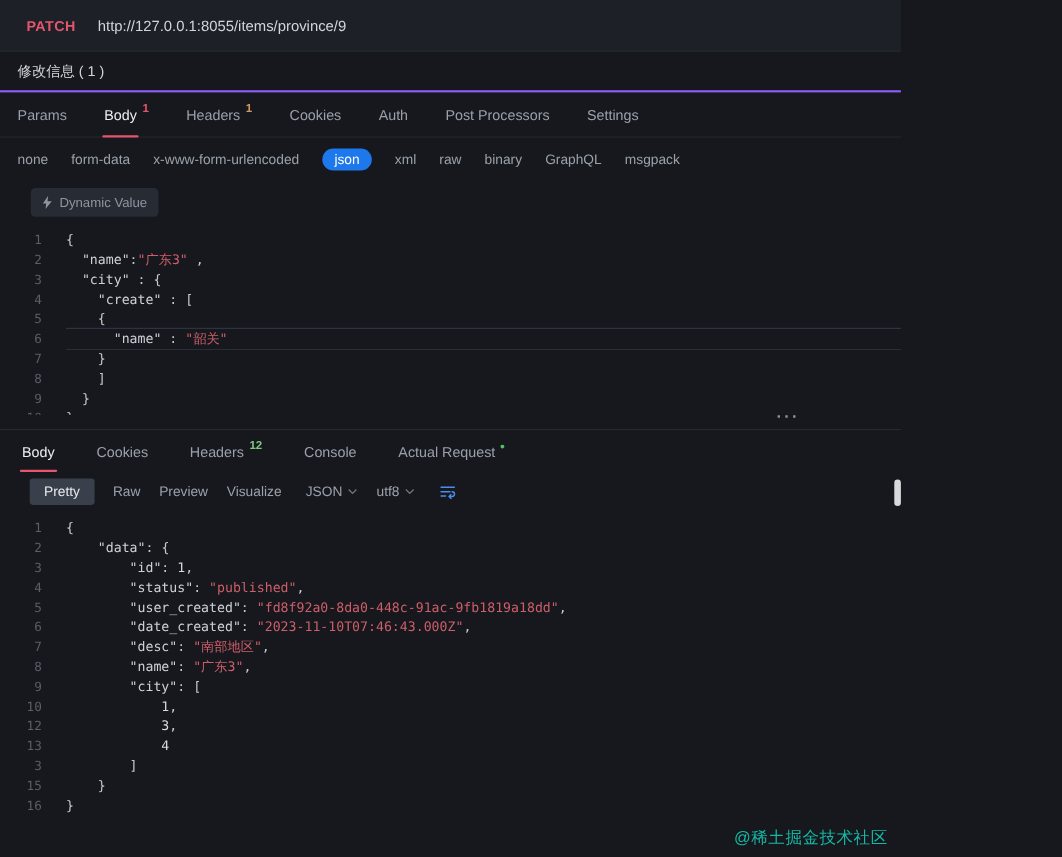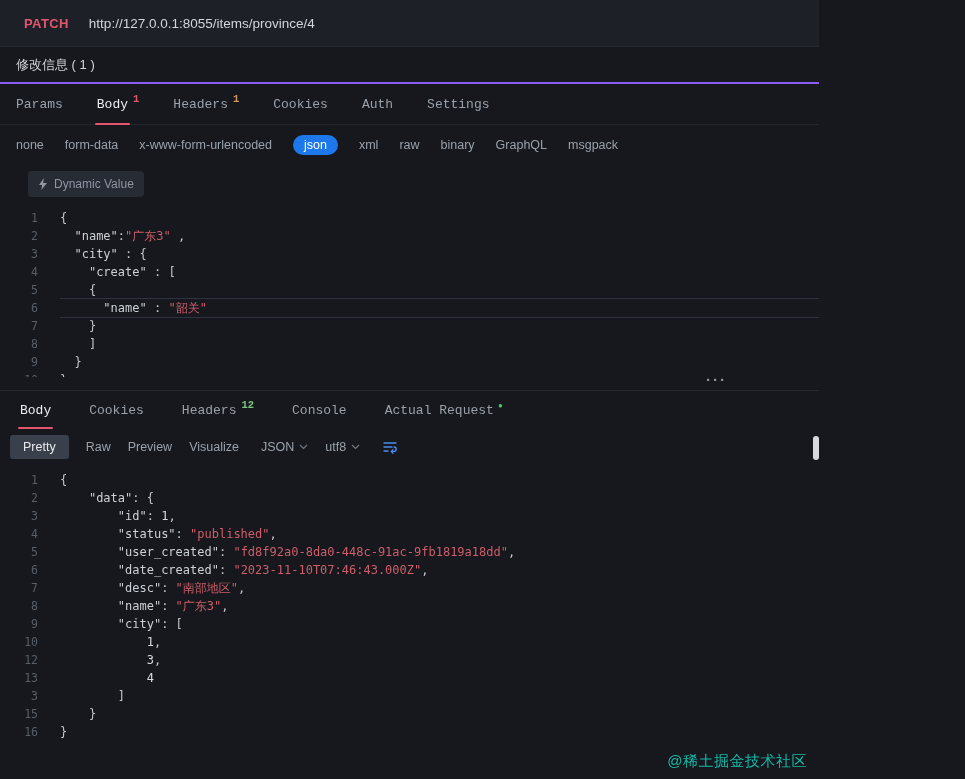--- a/index.html
+++ b/index.html
@@ -17,21 +17,21 @@
   .url { color: #d2d5da; font-size: 13.5px; }
 
   
   .title-row { height: 37px; flex: none; border-bottom: 2px solid #8b5cf6; display: flex; align-items: center; padding: 0 16px; }
   .doc-title { color: #d2d5da; font-size: 13px; }
 
   
   .tabs { display: flex; align-items: center; font-size: 13px; color: #9aa1ab; }
   .req-tabs { height: 41px; flex: none; border-bottom: 1px solid #22262d; padding: 0 16px; gap: 34px; }
   .resp-tabs { height: 38px; flex: none; padding: 0 20px; gap: 38px; }
-  .tab { display: flex; align-items: center; cursor: pointer; position: relative; height: 100%; font-family: Liberation Mono, monospace; }
+  .tab { display: flex; align-items: center; cursor: pointer; position: relative; height: 100%; }
   .tab .tlabel { position: relative; padding: 2px 0; }
   .tab.active { color: #eceef0; }
   .req-tabs .tab.active .tlabel::after { content: ""; position: absolute; left: -2px; right: -2px; bottom: -11px; height: 2px; background: #e5566d; border-radius: 1px; }
   .resp-tabs .tab.active .tlabel::after { content: ""; position: absolute; left: -2px; right: -2px; bottom: -9px; height: 2px; background: #e5566d; border-radius: 1px; }
   .badge { font-size: 10.5px; margin-left: 5px; position: relative; top: -5px; font-weight: 600; }
   .badge.red { color: #e5566d; }
   .badge.orange { color: #cf9a5f; }
   .badge.green { color: #7fc57e; }
   .dot { font-size: 8px; margin-left: 4px; position: relative; top: -5px; color: #4cc46a; }
 
@@ -52,38 +52,38 @@
   .ln { width: 38px; flex: none; text-align: right; color: #585f69; font-size: 11.5px; }
   .code { flex: 1; margin-left: 22px; white-space: pre; line-height: 18px; height: 18px; color: #c3c7ce; }
   .cl.active .code { box-shadow: 0 -1px 0 #2d3340, 0 1px 0 #2d3340; }
   .cursor { display: inline-block; width: 1.5px; height: 13px; background: #dfe2e6; vertical-align: -2px; margin-left: 1px; }
 
   
   .splitter { height: 14px; flex: none; border-bottom: 1px solid #262a31; position: relative; }
   .dots { position: absolute; left: 706px; top: -4px; color: #8f95a1; font-size: 15px; letter-spacing: 2px; line-height: 14px; cursor: row-resize; font-weight: bold; }
 
   
-  .resp-toolbar { height: 36px; flex: none; display: flex; align-items: center; padding: 0 10px; gap: 22px; font-size: 12.5px; color: #9aa1ab; }
+  .resp-toolbar { height: 36px; flex: none; display: flex; align-items: center; padding: 0 10px; gap: 22px; font-size: 12.5px; color: #9aa1ab; margin-left: 17px; }
   .tgroup { display: flex; align-items: center; gap: 17px; }
   .vtab { cursor: pointer; padding: 5px 0; }
   .vtab.active { background: #3a404b; color: #e8eaed; border-radius: 3px; padding: 5px 13px; }
   .dd { display: flex; align-items: center; gap: 5px; cursor: pointer; }
   .wrap-btn { background: none; border: none; cursor: pointer; display: flex; align-items: center; padding: 0; }
 
   .scroll-thumb { position: absolute; right: 0; top: 436px; width: 6px; height: 24px; background: #d7d9dc; border-radius: 3px; cursor: pointer; }
   .watermark { position: absolute; right: 12px; bottom: 8px; color: #14b8a6; font-size: 15px; letter-spacing: .5px; pointer-events: none; }
 </style>
 </head>
 <body>
 
 <div class="app">
 
   <div class="url-bar">
     <span class="method">PATCH</span>
-    <span class="url">http://127.0.0.1:8055/items/province/4</span>
+    <span class="url">http://127.0.0.1:8055/items/province/9</span>
   </div>
 
   <div class="title-row">
     <span class="doc-title">修改信息 ( 1 )</span>
   </div>
 
   <div class="tabs req-tabs" id="req-tabs">
       <div class="tab">
         <span class="tlabel">Params</span>
       </div>
@@ -93,20 +93,23 @@
       </div>
       <div class="tab">
         <span class="tlabel">Headers</span>
         <span class="badge orange">1</span>
       </div>
       <div class="tab">
         <span class="tlabel">Cookies</span>
       </div>
       <div class="tab">
         <span class="tlabel">Auth</span>
+      </div>
+      <div class="tab">
+        <span class="tlabel">Post Processors</span>
       </div>
       <div class="tab">
         <span class="tlabel">Settings</span>
       </div>
     </div>
 
   <div class="body-types" id="body-types">
       <div class="btype">none</div>
       <div class="btype">form-data</div>
       <div class="btype">x-www-form-urlencoded</div>

